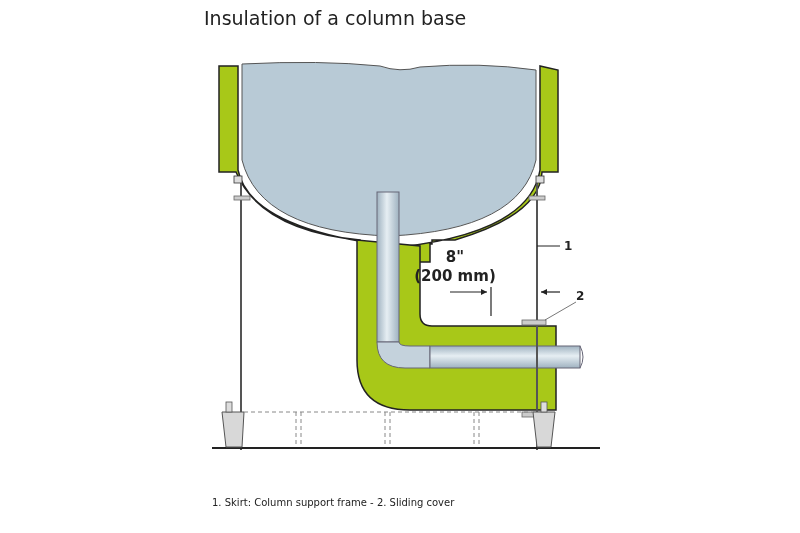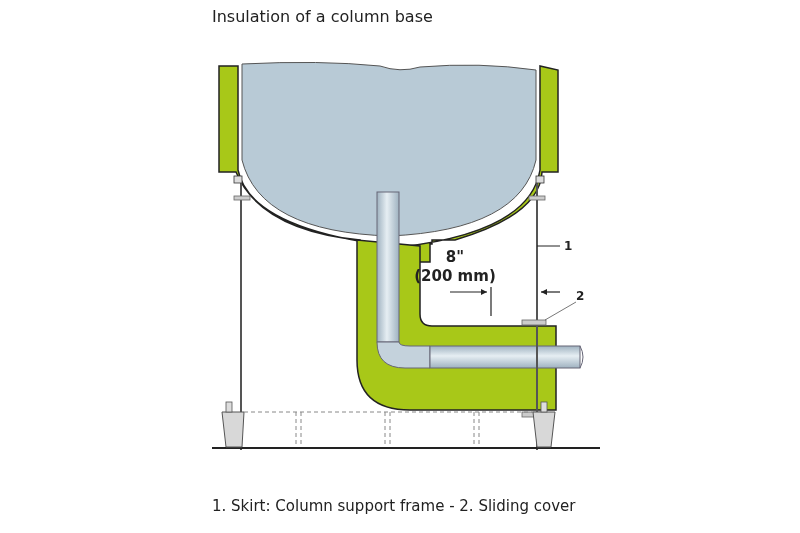--- a/index.html
+++ b/index.html
@@ -1,18 +1,18 @@
 <!DOCTYPE html>
 <html><head>
 <meta charset="utf-8">
 <style>
   html, body { margin: 0; padding: 0; background: #ffffff; }
   body { width: 800px; height: 533px; position: relative; overflow: hidden; font-family: "DejaVu Sans", sans-serif; }
-  .title { position: absolute; left: 212px; top: 7px; font-size: 16px; color: #222; }
-  .caption { position: absolute; left: 212px; top: 497px; font-size: 15px; color: #222; }
+  .title { position: absolute; left: 204px; top: 7px; font-size: 19px; color: #222; }
+  .caption { position: absolute; left: 212px; top: 497px; font-size: 10px; color: #222; }
   svg { position: absolute; left: 0; top: 0; }
   .dim { font-family: "DejaVu Sans", sans-serif; font-weight: bold; font-size: 15px; fill: #222; }
   .lbl { font-family: "DejaVu Sans", sans-serif; font-weight: bold; font-size: 12px; fill: #222; }
 </style>
 </head>
 <body>
 
 <div class="title">Insulation of a column base</div>
 
 <svg width="800" height="533" viewBox="0 0 800 533">

